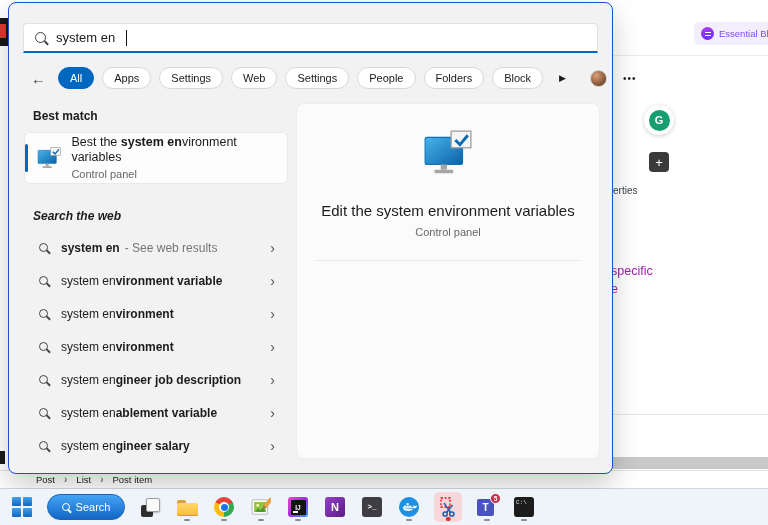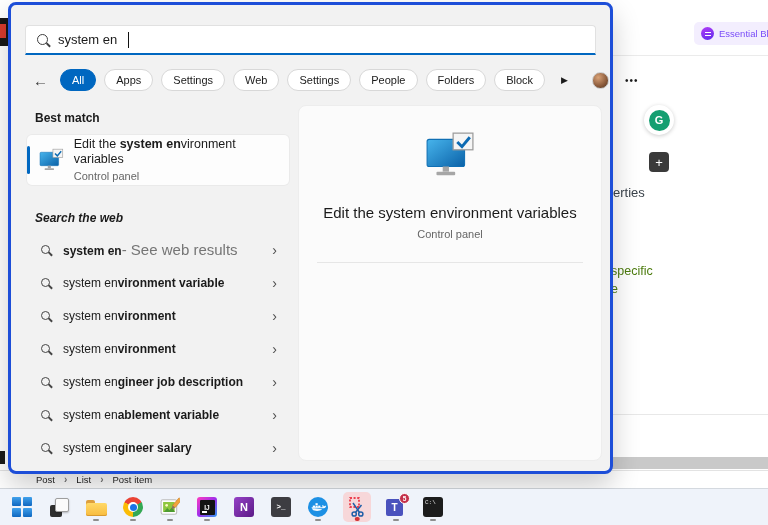--- a/index.html
+++ b/index.html
@@ -23,36 +23,36 @@
   .eb-icon { width:13px; height:13px; border-radius:50%; flex:0 0 auto;
     background:linear-gradient(160deg,#b23cf7,#5e2ced); position:relative; }
   .eb-icon::before, .eb-icon::after { content:""; position:absolute; left:3.5px; width:6px; height:1.2px; background:#fff; }
   .eb-icon::before { top:4.5px; } .eb-icon::after { top:7.5px; }
   .grammarly-btn { position:absolute; left:644px; top:105px; width:30px; height:30px; border-radius:50%;
     background:#fff; box-shadow:0 1px 4px rgba(0,0,0,.2); display:flex; align-items:center; justify-content:center; }
   .grammarly-g { width:21px; height:21px; border-radius:50%; background:#159f71; color:#fff;
     font-size:11px; font-weight:700; display:flex; align-items:center; justify-content:center; }
   .plus-btn { position:absolute; left:649px; top:152px; width:20px; height:20px; border-radius:4px;
     background:#3a3a3a; color:#fff; font-size:13px; display:flex; align-items:center; justify-content:center; }
-  .bg-frag-erties { position:absolute; left:613px; top:185px; font-size:13px; color:#3b434b; }
-  .bg-frag-specific { position:absolute; left:611px; top:262px; font-size:12.5px; color:#4d7c0f; line-height:1.45; }
+  .bg-frag-erties { position:absolute; left:613px; top:185px; font-size:10px; color:#3b434b; }
+  .bg-frag-specific { position:absolute; left:611px; top:262px; font-size:12.5px; color:#a21caf; line-height:1.45; }
   .edge-black-top { position:absolute; left:0; top:18px; width:8px; height:28px; background:#171717; }
   .edge-red { position:absolute; left:0; top:24px; width:6px; height:14px; background:#d83b2e; }
   .edge-black-bottom { position:absolute; left:0; top:451px; width:5px; height:13px; background:#1b1b1b; }
 
   
   .breadcrumb-bar { position:absolute; left:0; top:470px; width:768px; height:19px; background:#fff;
     border-top:1px solid #e3e3e3; border-bottom:1px solid #d4d9df; display:flex; align-items:center; padding-left:36px; }
   .breadcrumb-bar .bc-item { font-size:9.5px; color:#1e1e1e; }
   .breadcrumb-bar .bc-sep { font-size:10px; color:#757575; margin:0 9px; font-weight:700; }
 
   
   .panel {
     position:absolute; left:8px; top:2px; width:605px; height:472px;
-    background:#f2f2f2; border:3px solid #1d4ed8; border-radius:8px;
+    background:#f2f2f2; border:1px solid #1d4ed8; border-radius:8px;
     box-shadow:0 12px 28px rgba(0,0,0,.20);
   }
   .search-box {
     position:absolute; left:14px; top:20px; right:14px; height:30px;
     background:#fff; border:1px solid #e1e1e1; border-bottom:2px solid #0067c0;
     border-radius:4px 4px 0 0; display:flex; align-items:center; padding:0 11px; gap:10px;
     font-size:13px; color:#1b1b1b;
   }
   .caret { display:inline-block; width:1px; height:16px; background:#111; margin-left:1px;
     vertical-align:-3px; animation:blink 1.1s steps(1) infinite; }
@@ -84,21 +84,21 @@
   .best-card .sel-bar { position:absolute; left:0; top:11px; width:3px; height:28px; border-radius:2px; background:#0067c0; }
   .bm-text { line-height:1.25; }
   .bm-title { font-size:12.5px; color:#1b1b1b; }
   .bm-title b { font-weight:700; }
   .bm-sub { font-size:11px; color:#666; margin-top:2px; }
 
   .sug-row { height:33px; display:flex; align-items:center; padding:0 12px 0 14px; gap:13px;
     font-size:12px; color:#1b1b1b; border-radius:4px; }
   .sug-row .mag { color:#454545; }
   .sug-text b { font-weight:700; }
-  .sug-note { font-size:15px; color:#757575; }
+  .sug-note { font-size:12px; color:#757575; margin-left:5px; }
   .sug-chevron { margin-left:auto; font-size:14px; color:#505050; }
 
   .right-card { position:absolute; left:287px; top:100px; width:304px; height:356px;
     background:#fbfbfb; border:1px solid #ededed; border-radius:8px; text-align:center; }
   .rc-icon { margin-top:26px; }
   .rc-title { font-size:15px; color:#1b1b1b; margin-top:22px; padding:0 10px; }
   .rc-sub { font-size:11px; color:#666; margin-top:7px; }
   .rc-divider { height:1px; background:#e6e6e6; margin:22px 18px 0 18px; }
   .open-row { display:flex; align-items:center; gap:13px; padding:15px 20px; font-size:12px; color:#1b1b1b; }
 
@@ -218,21 +218,21 @@
 
   <div class="left-col">
     <div class="sec-head">Best match</div>
 
     <div class="best-card">
       <span class="sel-bar"></span>
       <svg width="26" height="24" viewBox="0 0 48 44">
           <use href="#monitor-icon"></use>
         </svg>
       <div class="bm-text">
-        <div class="bm-title"><span>Edit the </span><b>system en</b><span>vironment variables</span></div>
+        <div class="bm-title"><span>Best the </span><b>system en</b><span>vironment variables</span></div>
         <div class="bm-sub">Control panel</div>
       </div>
     </div>
 
     <div class="sec-head web">Search the web</div>
 
     <div class="sug-row">
       <span class="mag"></span>
       <span class="sug-text"><b>system en</b><span class="sug-note">- See web results</span></span>
       <span class="sug-chevron">›</span>
@@ -282,20 +282,24 @@
 </div>
 
 <div class="taskbar">
   <div class="tb-item">
     <span class="winlogo">
         <span></span>
         <span></span>
         <span></span>
         <span></span>
       </span>
+  </div>
+  <div class="search-pill">
+    <span class="mag"></span>
+    <span>Search</span>
   </div>
   <div class="tb-item">
     <span class="taskview"></span>
   </div>
   <div class="tb-item">
     <span class="folder"></span>
       <span class="dot"></span>
   </div>
   <div class="tb-item">
     <span class="chrome"></span>

